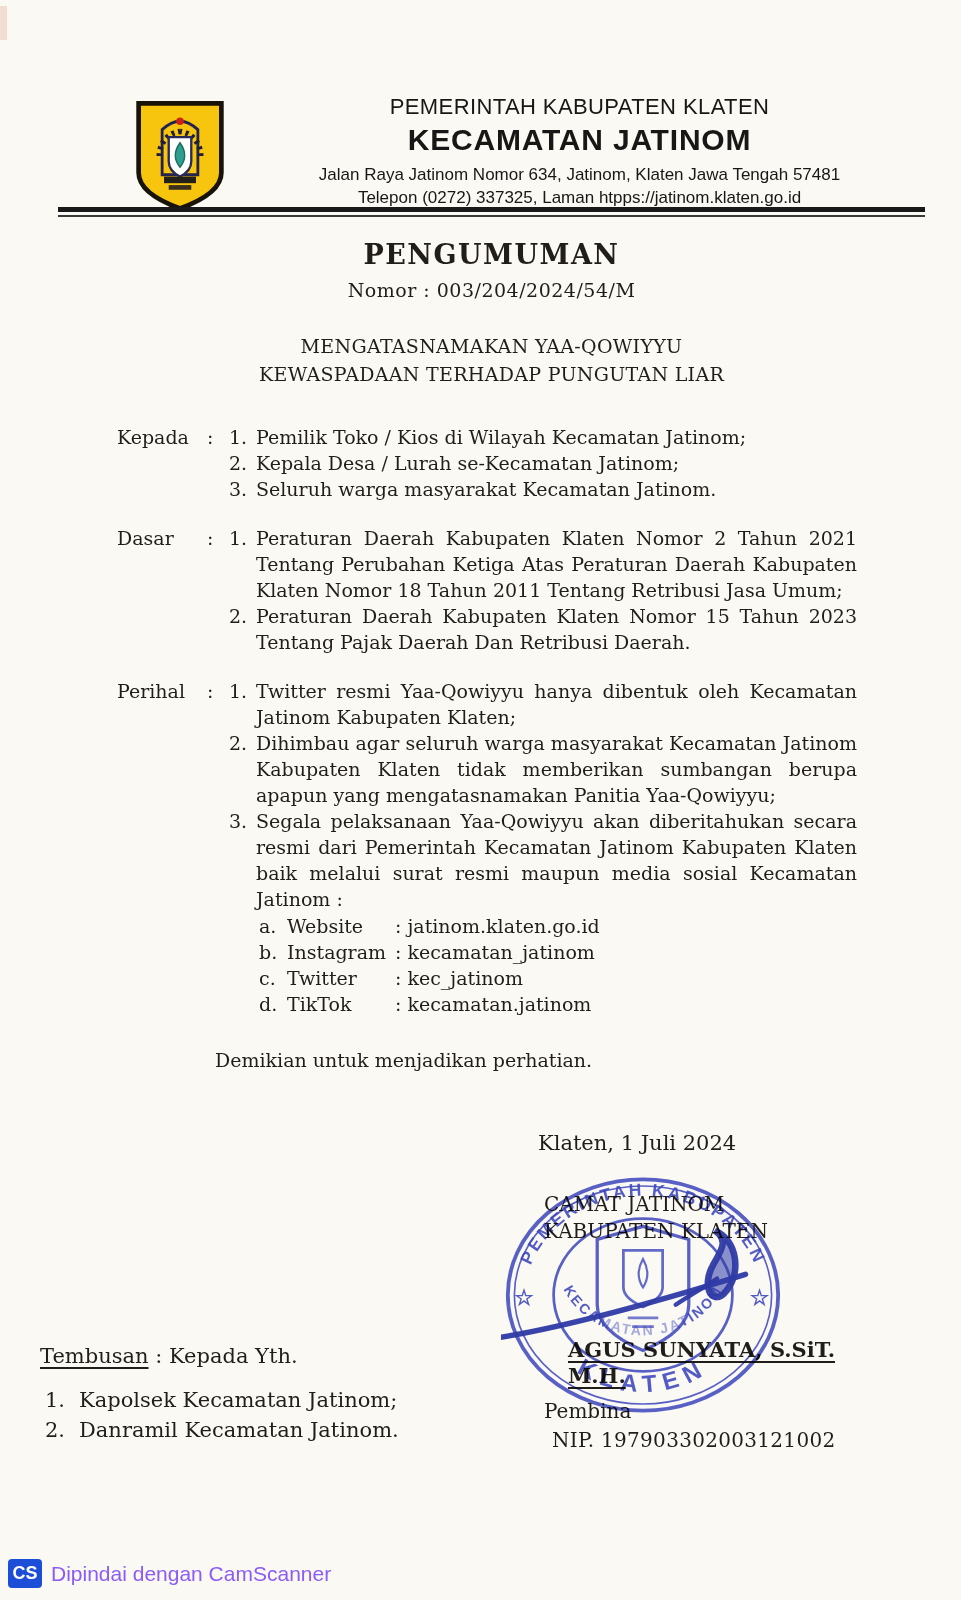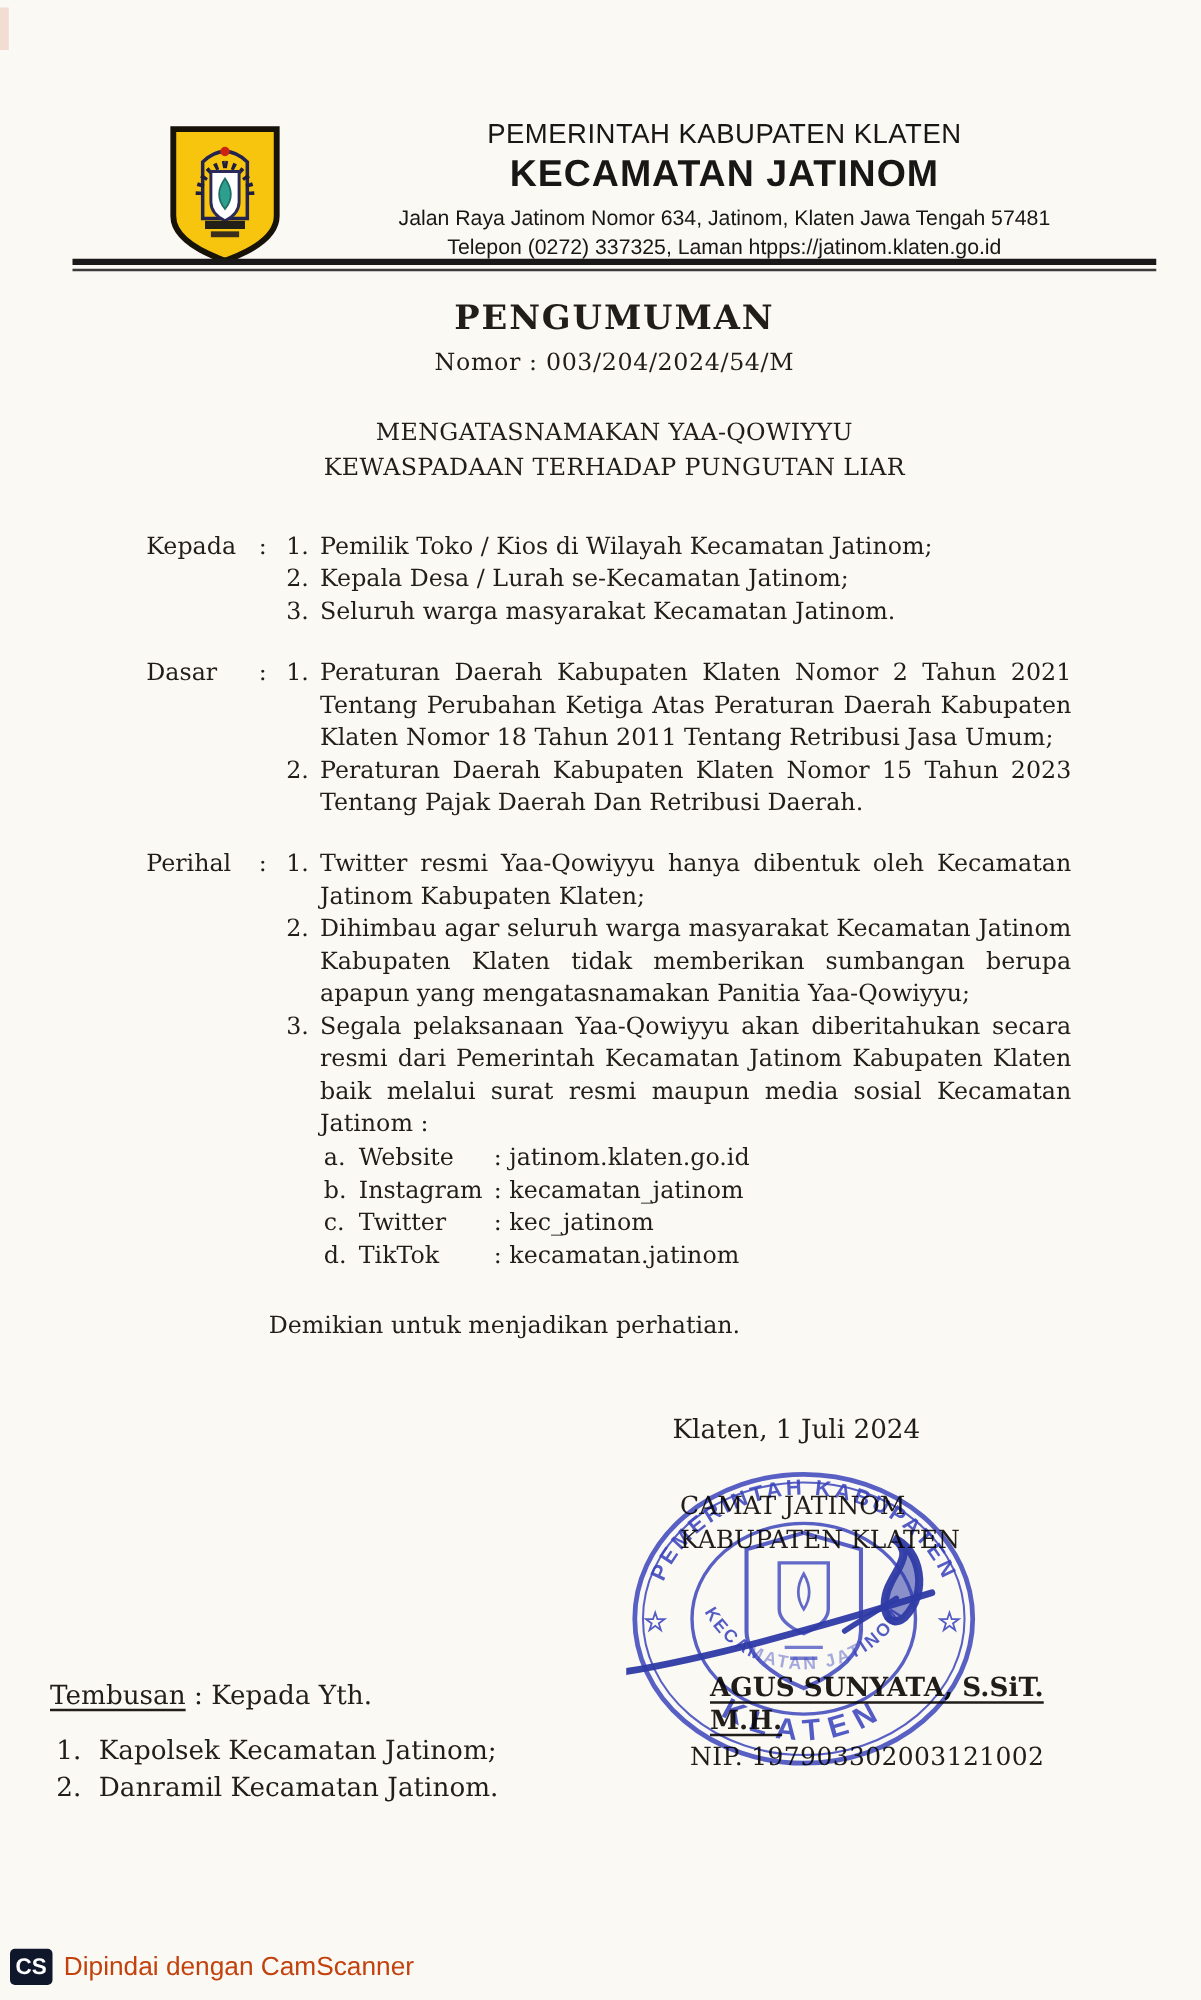--- a/index.html
+++ b/index.html
@@ -43,23 +43,23 @@
   .stamp{position:absolute;left:501px;top:1174px;width:284px;height:242px;
          mix-blend-mode:multiply;opacity:.92;pointer-events:none;}
   
   .tembusan{position:absolute;left:40px;top:1344px;font-size:21px;}
   .tembusan .hd .u{text-decoration:underline;text-underline-offset:4px;}
   .tembusan .tlist{margin-top:17px;line-height:30px;}
   .tembusan .li{display:grid;grid-template-columns:34px 1fr;padding-left:5px;}
   
   .footer{position:absolute;left:8px;bottom:12px;display:flex;align-items:center;gap:9px;
           font-family:"Liberation Sans",sans-serif;}
-  .csbadge{width:34px;height:29px;background:#0f172a;border-radius:4px;color:#ffffff;
+  .csbadge{width:34px;height:29px;background:#1d4ed8;border-radius:4px;color:#ffffff;
            font-weight:bold;font-size:18px;display:flex;align-items:center;justify-content:center;}
-  .cstext{color:#c2410c;font-size:21px;}
+  .cstext{color:#8b5cf6;font-size:21px;}
 </style>
 </head>
 <body>
 
 <div class="page">
 
   <div class="artifact"></div>
 
   <svg class="logo" viewBox="0 0 100 122">
     <path d="M6,6 H94 V80 Q94,102 50,118 Q6,102 6,80 Z" fill="#f7c50e" stroke="#171309" stroke-width="5"></path>
@@ -184,20 +184,21 @@
     <div class="demikian">Demikian untuk menjadikan perhatian.</div>
   </div>
 
   <div class="sig">
     <div class="date">Klaten, 1 Juli 2024</div>
     <div class="pos">
       <div>CAMAT JATINOM</div>
       <div>KABUPATEN KLATEN</div>
     </div>
     <div class="name">AGUS SUNYATA, S.SiT. M.H.</div>
+    <div class="rank">Pembina</div>
     <div class="nip">NIP. 197903302003121002</div>
   </div>
 
   <svg class="stamp" viewBox="0 0 260 222">
     <defs>
       <path id="arcTop" d="M 22,112 A 108,92 0 0 1 238,112"></path>
       <path id="arcBot" d="M 34,118 A 96,82 0 0 0 226,118"></path>
       <path id="arcInner" d="M 52,92 A 80,72 0 0 0 208,92"></path>
     </defs>
     <g fill="none" stroke="#2b36c0" stroke-opacity="0.85">

